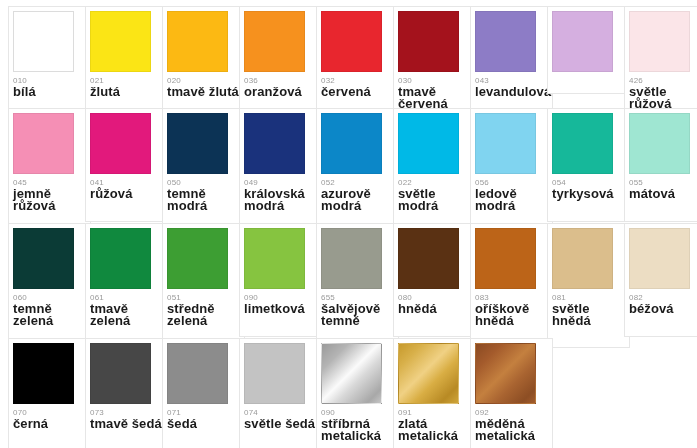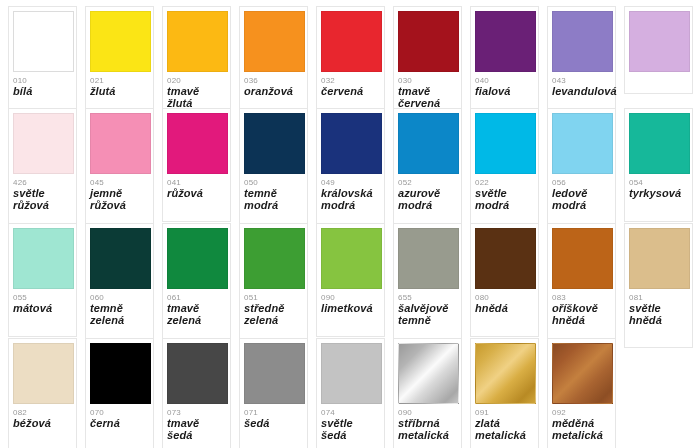--- a/index.html
+++ b/index.html
@@ -15,21 +15,21 @@
     box-sizing:border-box;
     padding:6px 0 0 8px;
     display:grid;
     grid-template-columns:repeat(9,69px);
     grid-column-gap:8px;
     grid-template-rows:102px 115px 115px 110px;
     grid-row-auto-flow:row;
   }
   .swatch-card{
     box-sizing:border-box;
-    width:69px;
+    width:83px;
     background:#ffffff;
     border:1px solid #e6e6e6;
     padding:4px 4px 21px 4px;
     display:flex;
     flex-direction:column;
     align-self:start;
   }
   .swatch-card.empty{border:none;background:transparent;}
   .swatch-chip{
     width:61px;height:61px;
@@ -41,27 +41,26 @@
   .swatch-chip.white-chip{border:1px solid #dcdcdc;}
   .swatch-meta{padding-top:3px;}
   .swatch-code{
     font-size:8px;
     color:#9a9a9a;
     line-height:11px;
     letter-spacing:0.2px;
     white-space:nowrap;
   }
   .swatch-name{
-    font-size:11px;
+    font-size:13px;
     font-weight:bold;
     color:#1b1b1b;
     line-height:11.5px;
     letter-spacing:0.1px;
     word-break:normal;
-    font-style:italic;
   }
 </style>
 </head>
 <body>
 
 <div id="palette-grid">
     <div class="swatch-card">
       <span class="swatch-chip white-chip" style="background-color: rgb(255, 255, 255);"></span>
       <div class="swatch-meta">
         <div class="swatch-code">010</div>
@@ -97,27 +96,20 @@
       </div>
     </div>
     <div class="swatch-card">
       <span class="swatch-chip" style="background-color: rgb(164, 18, 28);"></span>
       <div class="swatch-meta">
         <div class="swatch-code">030</div>
         <div class="swatch-name">tmavě červená</div>
       </div>
     </div>
     <div class="swatch-card">
-      <span class="swatch-chip" style="background-color: rgb(106, 32, 118);"></span>
-      <div class="swatch-meta">
-        <div class="swatch-code">040</div>
-        <div class="swatch-name">fialová</div>
-      </div>
-    </div>
-    <div class="swatch-card">
       <span class="swatch-chip" style="background-color: rgb(141, 124, 198);"></span>
       <div class="swatch-meta">
         <div class="swatch-code">043</div>
         <div class="swatch-name">levandulová</div>
       </div>
     </div>
     <div class="swatch-card">
       <span class="swatch-chip" style="background-color: rgb(213, 175, 224);"></span>
     </div>
     <div class="swatch-card">

